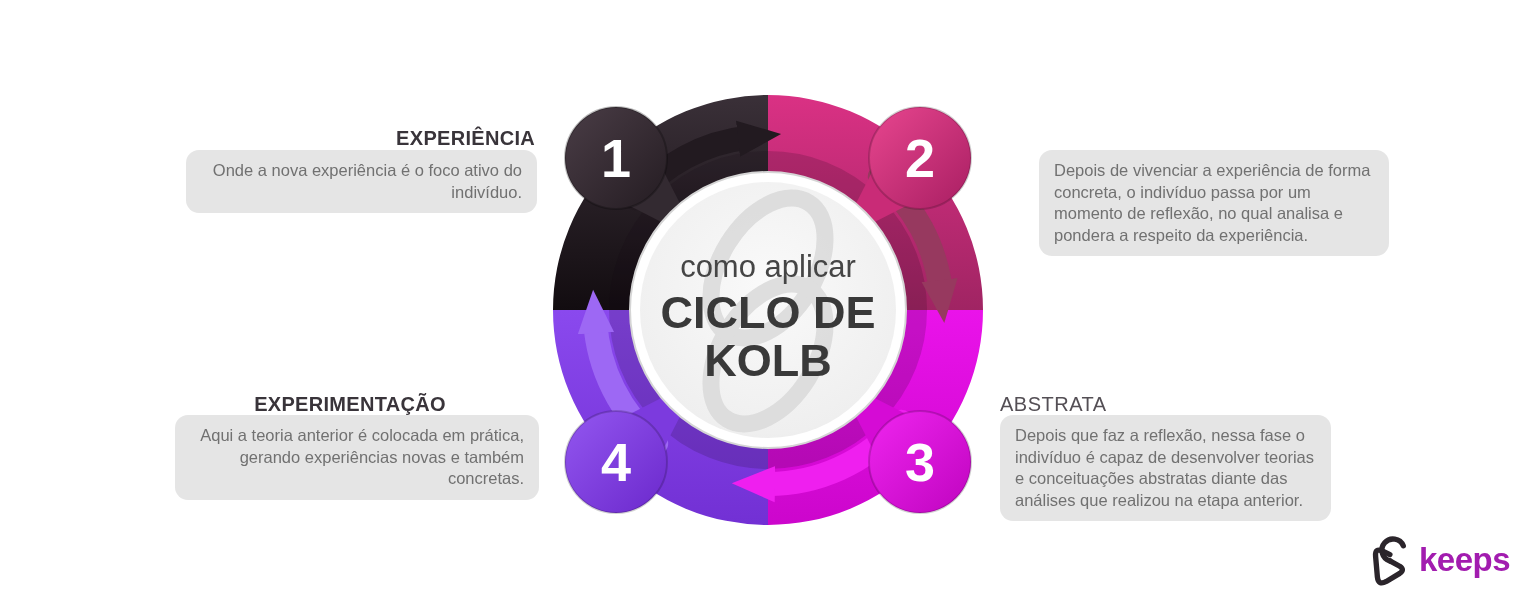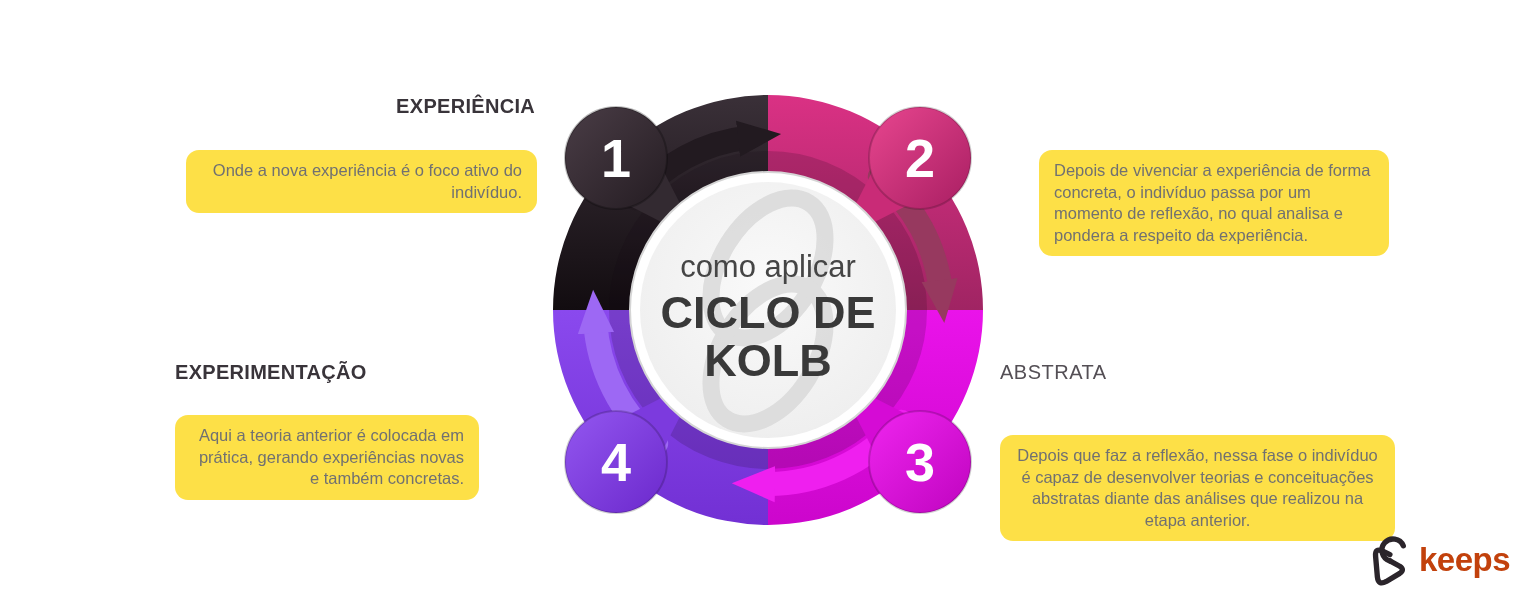--- a/index.html
+++ b/index.html
@@ -1,50 +1,50 @@
 <!DOCTYPE html>
 <html><head>
 <meta charset="utf-8">
 <style>
   * { margin:0; padding:0; box-sizing:border-box; }
   html,body { background:#ffffff; }
   body {
     width:1536px; height:600px; position:relative; overflow:hidden;
     font-family:"Liberation Sans","DejaVu Sans",sans-serif;
   }
-  .stage-head { position:absolute; }
+  .stage-head { position:absolute;margin-top:32px; }
   .stage-title {
     font-size:20px; font-weight:700; color:#39343a;
     line-height:25px; letter-spacing:.3px;
   }
   .stage-subtitle {
     font-size:20px; font-weight:400; color:#544f55;
     line-height:25px; letter-spacing:.5px;
   }
   .stage-box {
-    position:absolute; background:#fde047; border-radius:13px;
+    position:absolute; background:#e5e5e5; border-radius:13px;
     padding:10px 15px; font-size:16.5px; line-height:21.5px; color:#717171;
   }
   
   .h1 { top:94px;  left:185px; width:350px; text-align:right; }
   .b1 { top:150px; left:186px; width:351px; text-align:right; }
   
   .h2 { top:94px;  left:1005px; width:350px; }
   .b2 { top:150px; left:1003px; width:350px;margin-left:36px; }
   
   .h3 { top:360px; left:1000px; width:360px; }
-  .b3 { top:435px; left:1000px; width:395px;text-align:center; }
+  .b3 { top:415px; left:1000px; width:331px; }
   
-  .h4 { top:360px; left:175px; width:350px; text-align:left; }
-  .b4 { top:415px; left:175px; width:304px; text-align:right; }
+  .h4 { top:360px; left:175px; width:350px; text-align:center; }
+  .b4 { top:415px; left:175px; width:364px; text-align:right; }
 
   .cycle { position:absolute; left:528px; top:70px; width:480px; height:480px; }
 
   .brand { position:absolute; right:26px; bottom:12px; display:flex; align-items:center; gap:5px; }
-  .brand-word { font-size:33px; font-weight:600; color:#c2410c; letter-spacing:-0.5px; }
+  .brand-word { font-size:33px; font-weight:600; color:#a21caf; letter-spacing:-0.5px; }
 </style>
 </head>
 <body>
 
 <div>
 
   <div class="stage-head h1">
     <div class="stage-title">EXPERIÊNCIA</div>
   </div>
   <div class="stage-box b1">Onde a nova experiência é o foco ativo do indivíduo.</div>

